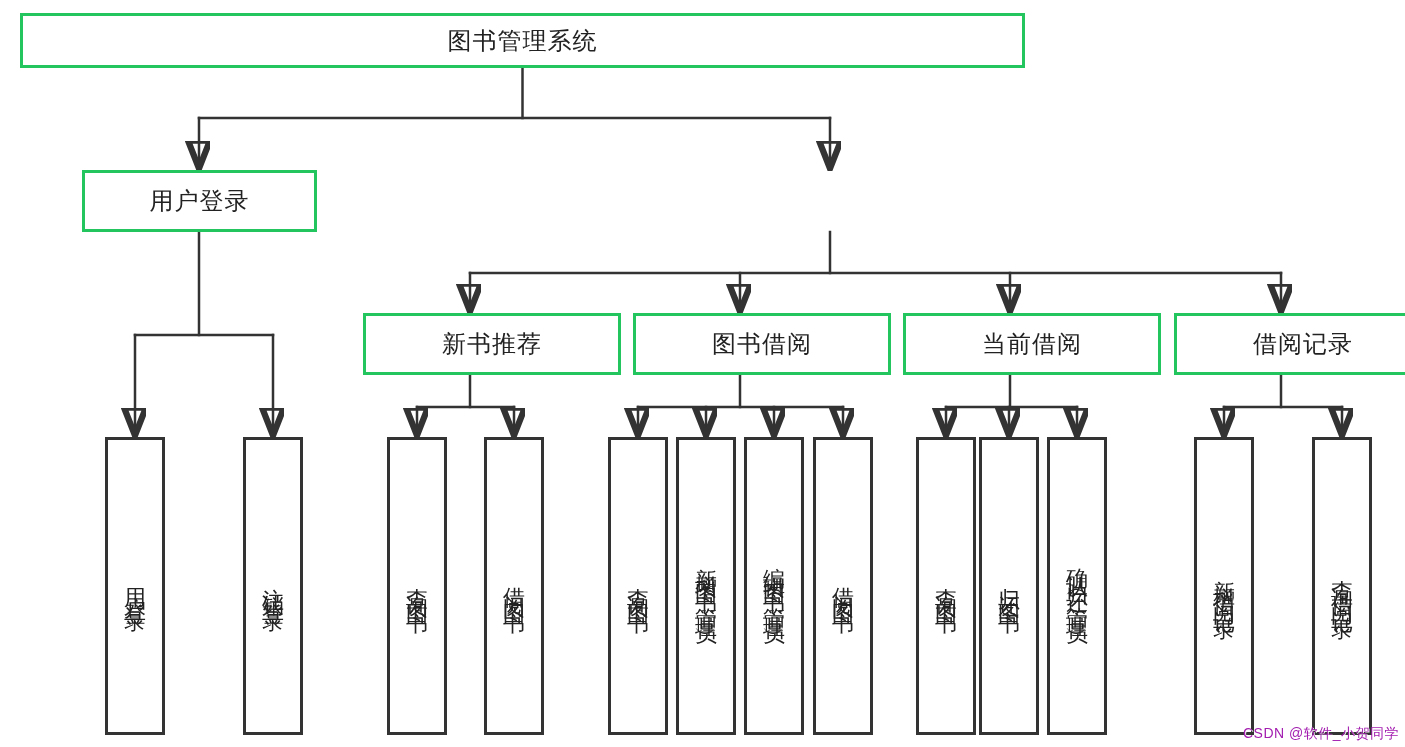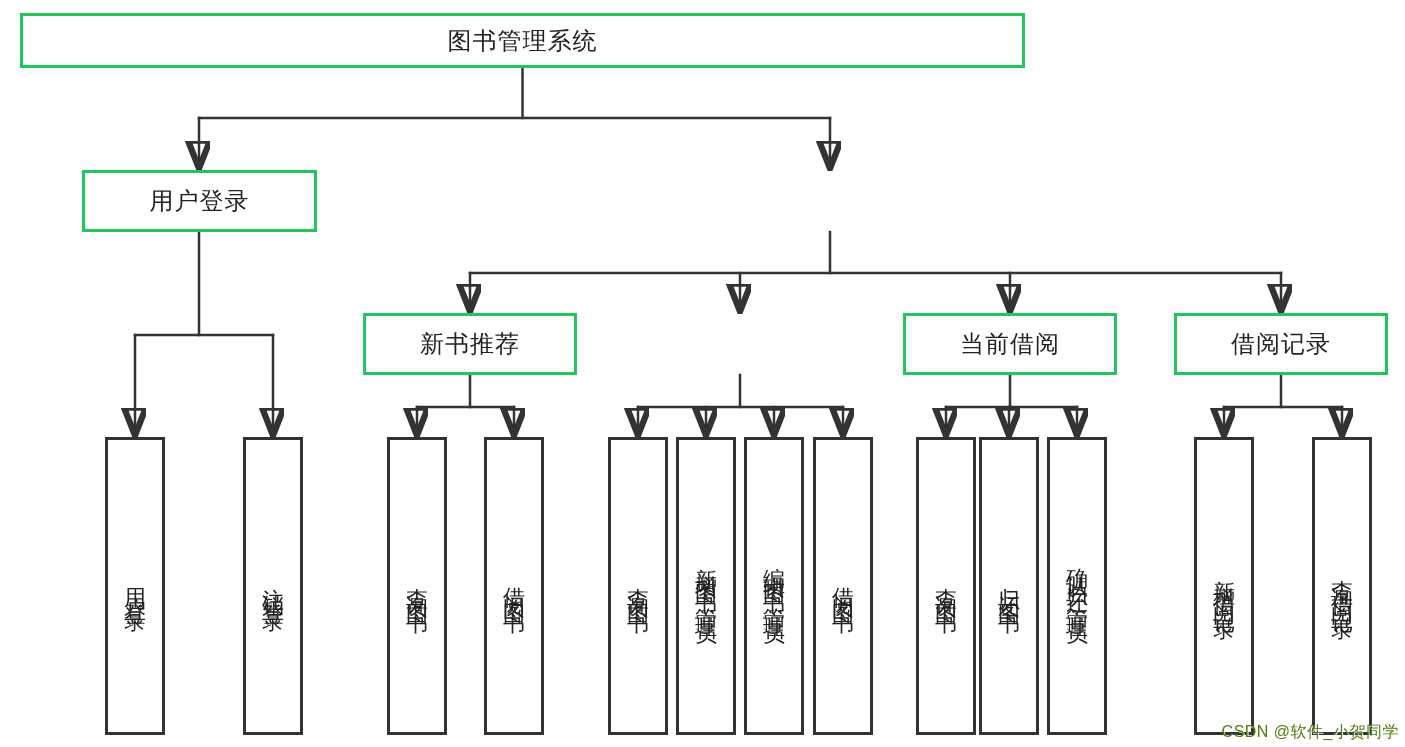--- a/index.html
+++ b/index.html
@@ -50,21 +50,21 @@
     text-orientation: mixed;
     color: #222222;
     font-size: 22px;
     letter-spacing: 8px;
     line-height: 1;
     z-index: 2;
   }
   #root-box    { left: 20px;  top: 13px;  width: 1005px; height: 55px; }
   #user-login  { left: 82px;  top: 170px; width: 235px;  height: 62px; }
   #book-mgmt   { left: 712px; top: 170px; width: 235px;  height: 62px; }
-  .l3 { top: 313px; width: 214px; height: 62px; }
+  .l3 { top: 313px; width: 258px; height: 62px; }
   #new-book    { left: 363px; }
   #book-borrow { left: 633px; }
   #cur-borrow  { left: 903px; }
   #borrow-rec  { left: 1174px; }
   #lf-1  { left: 105px; }
   #lf-2  { left: 243px; }
   #lf-3  { left: 387px; }
   #lf-4  { left: 484px; }
   #lf-5  { left: 608px; }
   #lf-6  { left: 676px; }
@@ -72,22 +72,22 @@
   #lf-8  { left: 813px; }
   #lf-9  { left: 916px; }
   #lf-10 { left: 979px; }
   #lf-11 { left: 1047px; }
   #lf-12 { left: 1194px; }
   #lf-13 { left: 1312px; }
   #watermark {
     position: absolute;
     right: 6px;
     bottom: 4px;
-    font-size: 16px;
-    color: #4d7c0f;
+    font-size: 14px;
+    color: #a21caf;
     letter-spacing: 0.5px;
     text-shadow: 1px 1px 0 rgba(255,255,255,0.9);
     z-index: 3;
     white-space: nowrap;
     margin-top: 42px;
   }
   svg line, svg path {
     stroke: #333333;
     stroke-width: 2.5;
     fill: none;
@@ -159,20 +159,21 @@
       <line x1="1224" y1="407" x2="1224" y2="435" marker-end="url(#arrow)"></line>
       <line x1="1342" y1="407" x2="1342" y2="435" marker-end="url(#arrow)"></line>
     </g>
   </svg>
 
   <div id="root-box" class="box">图书管理系统</div>
 
   <div id="user-login" class="box">用户登录</div>
 
   <div id="new-book" class="box l3">新书推荐</div>
+  <div id="book-borrow" class="box l3">图书借阅</div>
   <div id="cur-borrow" class="box l3">当前借阅</div>
   <div id="borrow-rec" class="box l3">借阅记录</div>
 
   <div id="lf-1" class="leaf">用户登录</div>
   <div id="lf-2" class="leaf">注销登录</div>
 
   <div id="lf-3" class="leaf">查询图书</div>
   <div id="lf-4" class="leaf">借阅图书</div>
 
   <div id="lf-5" class="leaf">查询图书</div>

